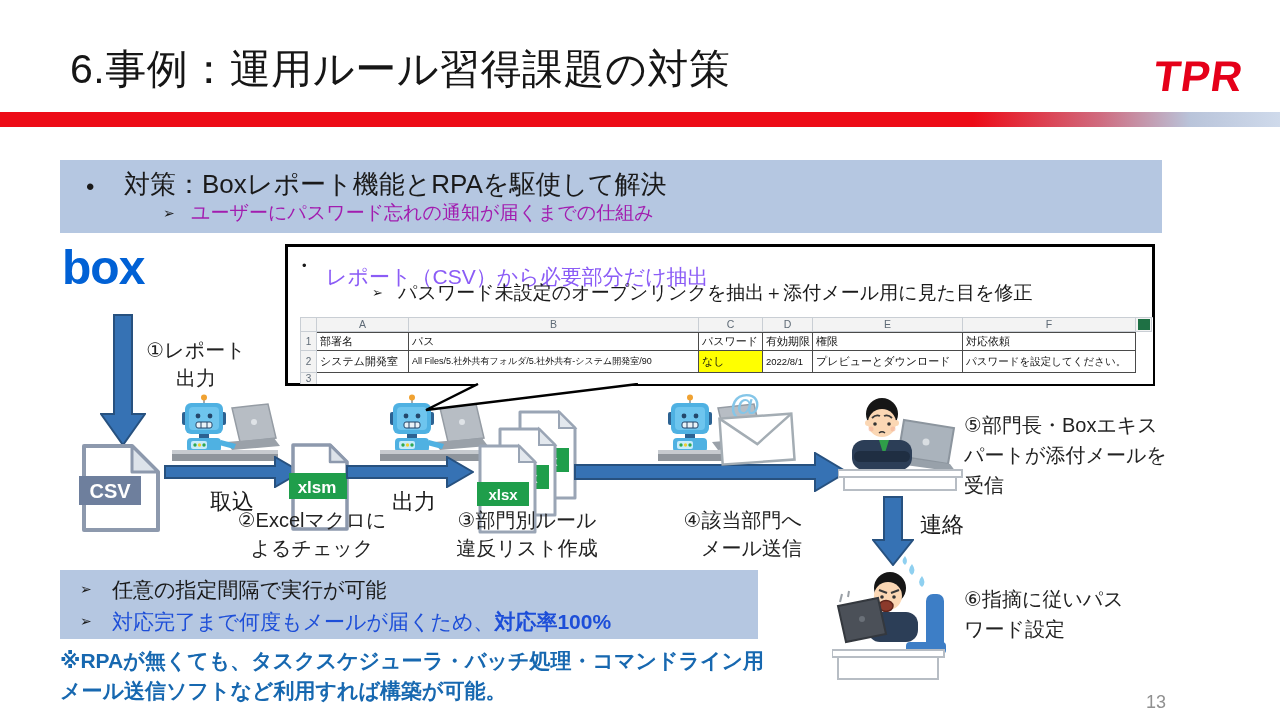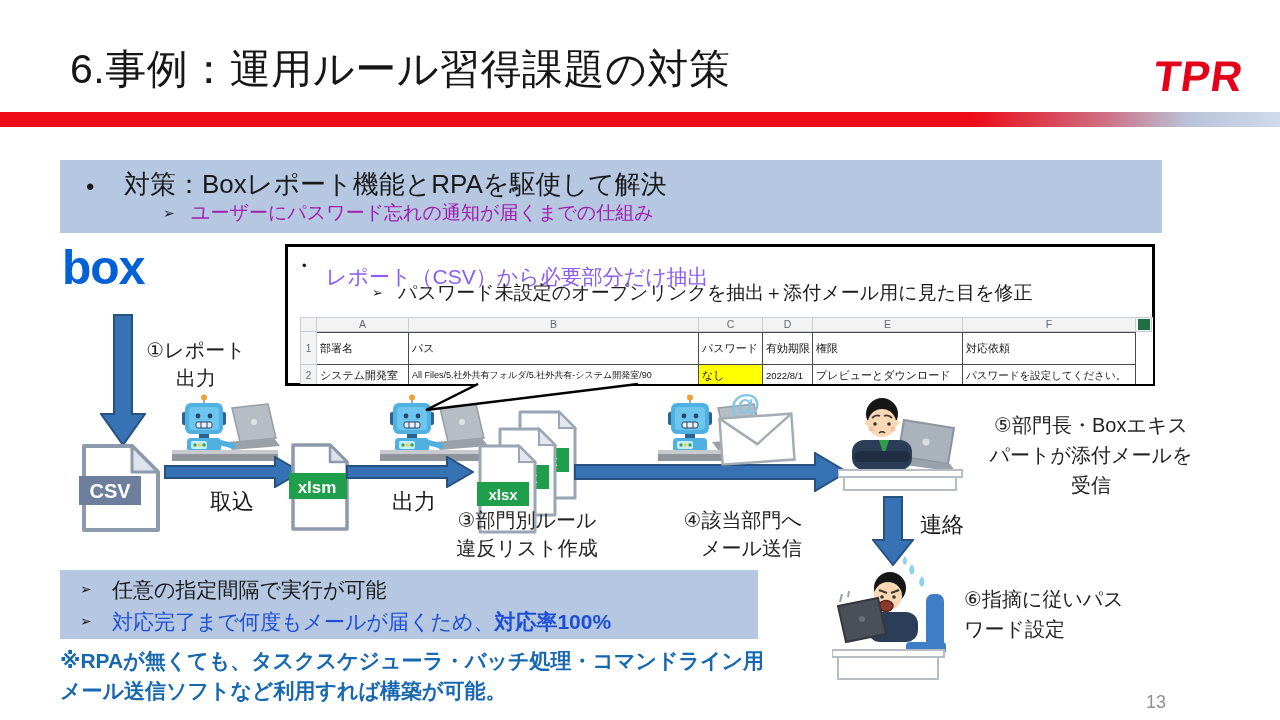--- a/index.html
+++ b/index.html
@@ -44,37 +44,37 @@
   
   .sheet{position:absolute;left:12px;top:70px;width:852px;height:66px;overflow:hidden;
          border-top:1px solid #c9ced4;border-left:1px solid #c9ced4;background:#fff;}
   .srow{display:grid;grid-template-columns:16px 92px 290px 64px 50px 150px 173px 16px;}
   .sh{background:#f3f3f3;color:#5e6a76;font-size:10.5px;line-height:13px;text-align:center;
       border-right:1px solid #c9ced4;border-bottom:1px solid #c9ced4;height:13px;position:relative;}
   .rn{background:#f3f3f3;color:#5e6a76;font-size:10px;text-align:center;
       border-right:1px solid #c9ced4;border-bottom:1px solid #c9ced4;display:flex;align-items:center;justify-content:center;}
   .cell{font-size:11px;color:#111;padding:0 3px;border-right:1px solid #4a4a4a;border-bottom:1px solid #4a4a4a;
         white-space:nowrap;overflow:hidden;display:flex;align-items:center;box-sizing:border-box;}
-  .r1 .cell{border-top:1px solid #4a4a4a;height:33px;}
+  .r1 .cell{border-top:1px solid #4a4a4a;height:19px;}
   .r2 .cell{height:22px;}
   .r3{height:12px;}
   .r3 .blank{border:none;}
   .c-b2{font-size:9px;}
   .c-d2{font-size:9.5px;}
   .hl{background:#ffff00;}
   .green-blk{position:absolute;right:1px;top:1px;width:12px;height:11px;background:#1e7044;}
 
   
   .boxlogo{left:62px;top:240px;font-size:48px;font-weight:800;color:#0161d5;letter-spacing:-1px;}
   .step{font-size:20px;color:#222;text-align:center;line-height:28px;}
   .lbl1{left:138px;top:336px;width:116px;}
   .lbl2{left:230px;top:506px;width:164px;}
   .lbl3{left:444px;top:506px;width:166px;}
   .lbl4{left:646px;top:506px;width:156px;text-align:right;}
-  .lbl5{left:964px;top:410px;width:214px;text-align:center;word-break:break-all;line-height:30px;margin-left:20px;}
+  .lbl5{left:964px;top:410px;width:214px;text-align:left;word-break:break-all;line-height:30px;}
   .lbl6{left:964px;top:584px;width:178px;text-align:left;word-break:break-all;line-height:30px;}
   .arrowlbl{font-size:22px;color:#1a1a1a;text-align:center;}
   .lbl-import{left:192px;top:487px;width:80px;}
   .lbl-output{left:382px;top:487px;width:64px;}
   .lbl-contact{left:920px;top:510px;width:64px;text-align:left;}
   .at{left:730px;top:388px;font-size:31px;font-weight:700;color:#85c6e8;z-index:3;}
 </style>
 </head>
 <body>
 
@@ -137,20 +137,24 @@
     <polygon points="1,10 111,10 111,1 137,16 111,31 111,22 1,22" fill="#3672b4" stroke="#27517f" stroke-width="2"></polygon>
   </svg>
   <div class="abs arrowlbl lbl-import">取込</div>
 
   <svg class="abs" style="left:288px;top:442px;" width="62" height="90">
     <path d="M5,3 h37 l17,17 v67 h-54 z" fill="#fff" stroke="#8d99ad" stroke-width="3.5" stroke-linejoin="round"></path>
     <path d="M42,3 l17,17 h-17 z" fill="#dde3ea" stroke="#8d99ad" stroke-width="2.5" stroke-linejoin="round"></path>
     <rect x="1" y="31" width="58" height="26" fill="#1f9e4b"></rect>
     <text x="29" y="51" text-anchor="middle" font-size="17" font-weight="bold" fill="#ffffff">xlsm</text>
   </svg>
+  <div class="abs step lbl2">
+    <div>②Excelマクロに</div>
+    <div>よるチェック</div>
+  </div>
 
   <svg class="abs" style="left:378px;top:394px;" width="114" height="68" viewBox="0 0 114 68">
     <polygon points="62,14 98,10 106,44 70,48" fill="#b7bdc4" stroke="#959ca4" stroke-width="1.5"></polygon>
     <circle cx="84" cy="28" r="3" fill="#dfe3e7"></circle>
     <polygon points="56,48 104,44 110,52 62,56" fill="#9aa1a9"></polygon>
     <line x1="34" y1="10" x2="34" y2="3" stroke="#8b8f94" stroke-width="1.5"></line>
     <circle cx="34" cy="3.5" r="3" fill="#f0a232"></circle>
     <rect x="12" y="18" width="6" height="13" rx="2" fill="#2c6292"></rect>
     <rect x="50" y="18" width="6" height="13" rx="2" fill="#2c6292"></rect>
     <rect x="15" y="9" width="38" height="31" rx="6" fill="#4fb1e2"></rect>

